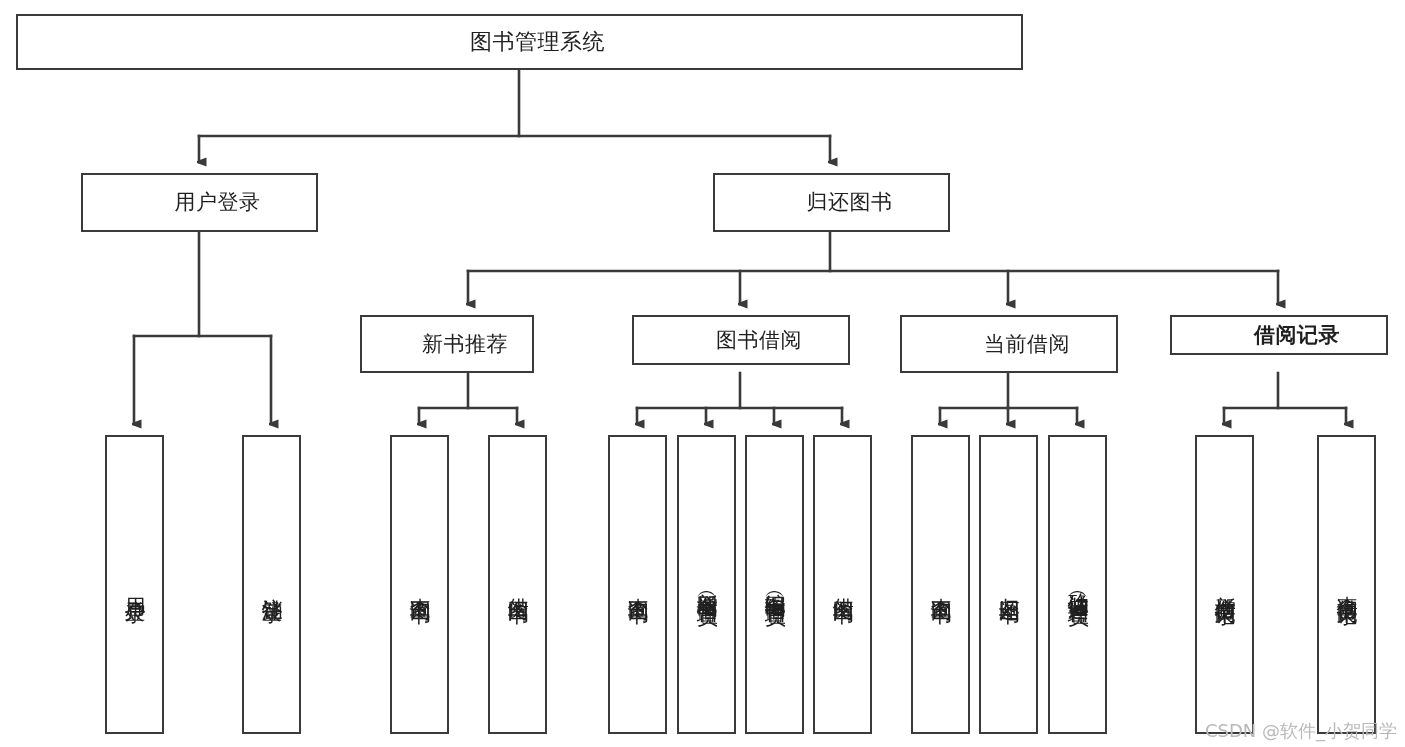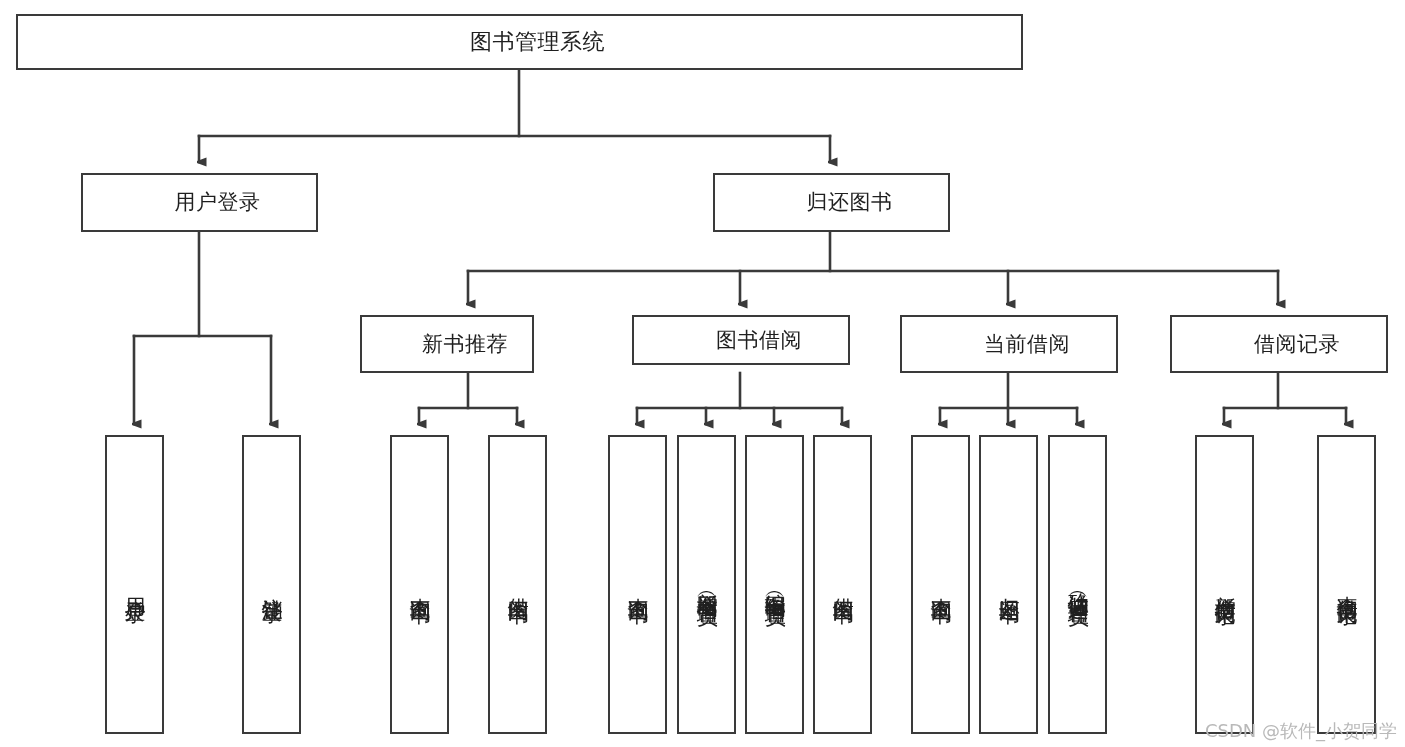--- a/index.html
+++ b/index.html
@@ -144,21 +144,21 @@
 
   <div class="node level3" style="left:360px; top:315px; width:174px; height:58px;">
     <span class="lbl">新书推荐</span>
   </div>
   <div class="node level3" style="left:632px; top:315px; width:218px; height:50px;">
     <span class="lbl">图书借阅</span>
   </div>
   <div class="node level3" style="left:900px; top:315px; width:218px; height:58px;">
     <span class="lbl">当前借阅</span>
   </div>
-  <div class="node level3" style="left:1170px; top:315px; width:218px; height:58px;">
+  <div class="node level3" style="left:1170px; top:315px; width:218px; height:40px;font-weight:bold;">
     <span class="lbl">借阅记录</span>
   </div>
 
   <div class="node leaf" style="left:105px; top:435px; width:59px; height:299px;">
     <span class="lbl">用户登录</span>
   </div>
   <div class="node leaf" style="left:242px; top:435px; width:59px; height:299px;">
     <span class="lbl">注销登录</span>
   </div>
 

